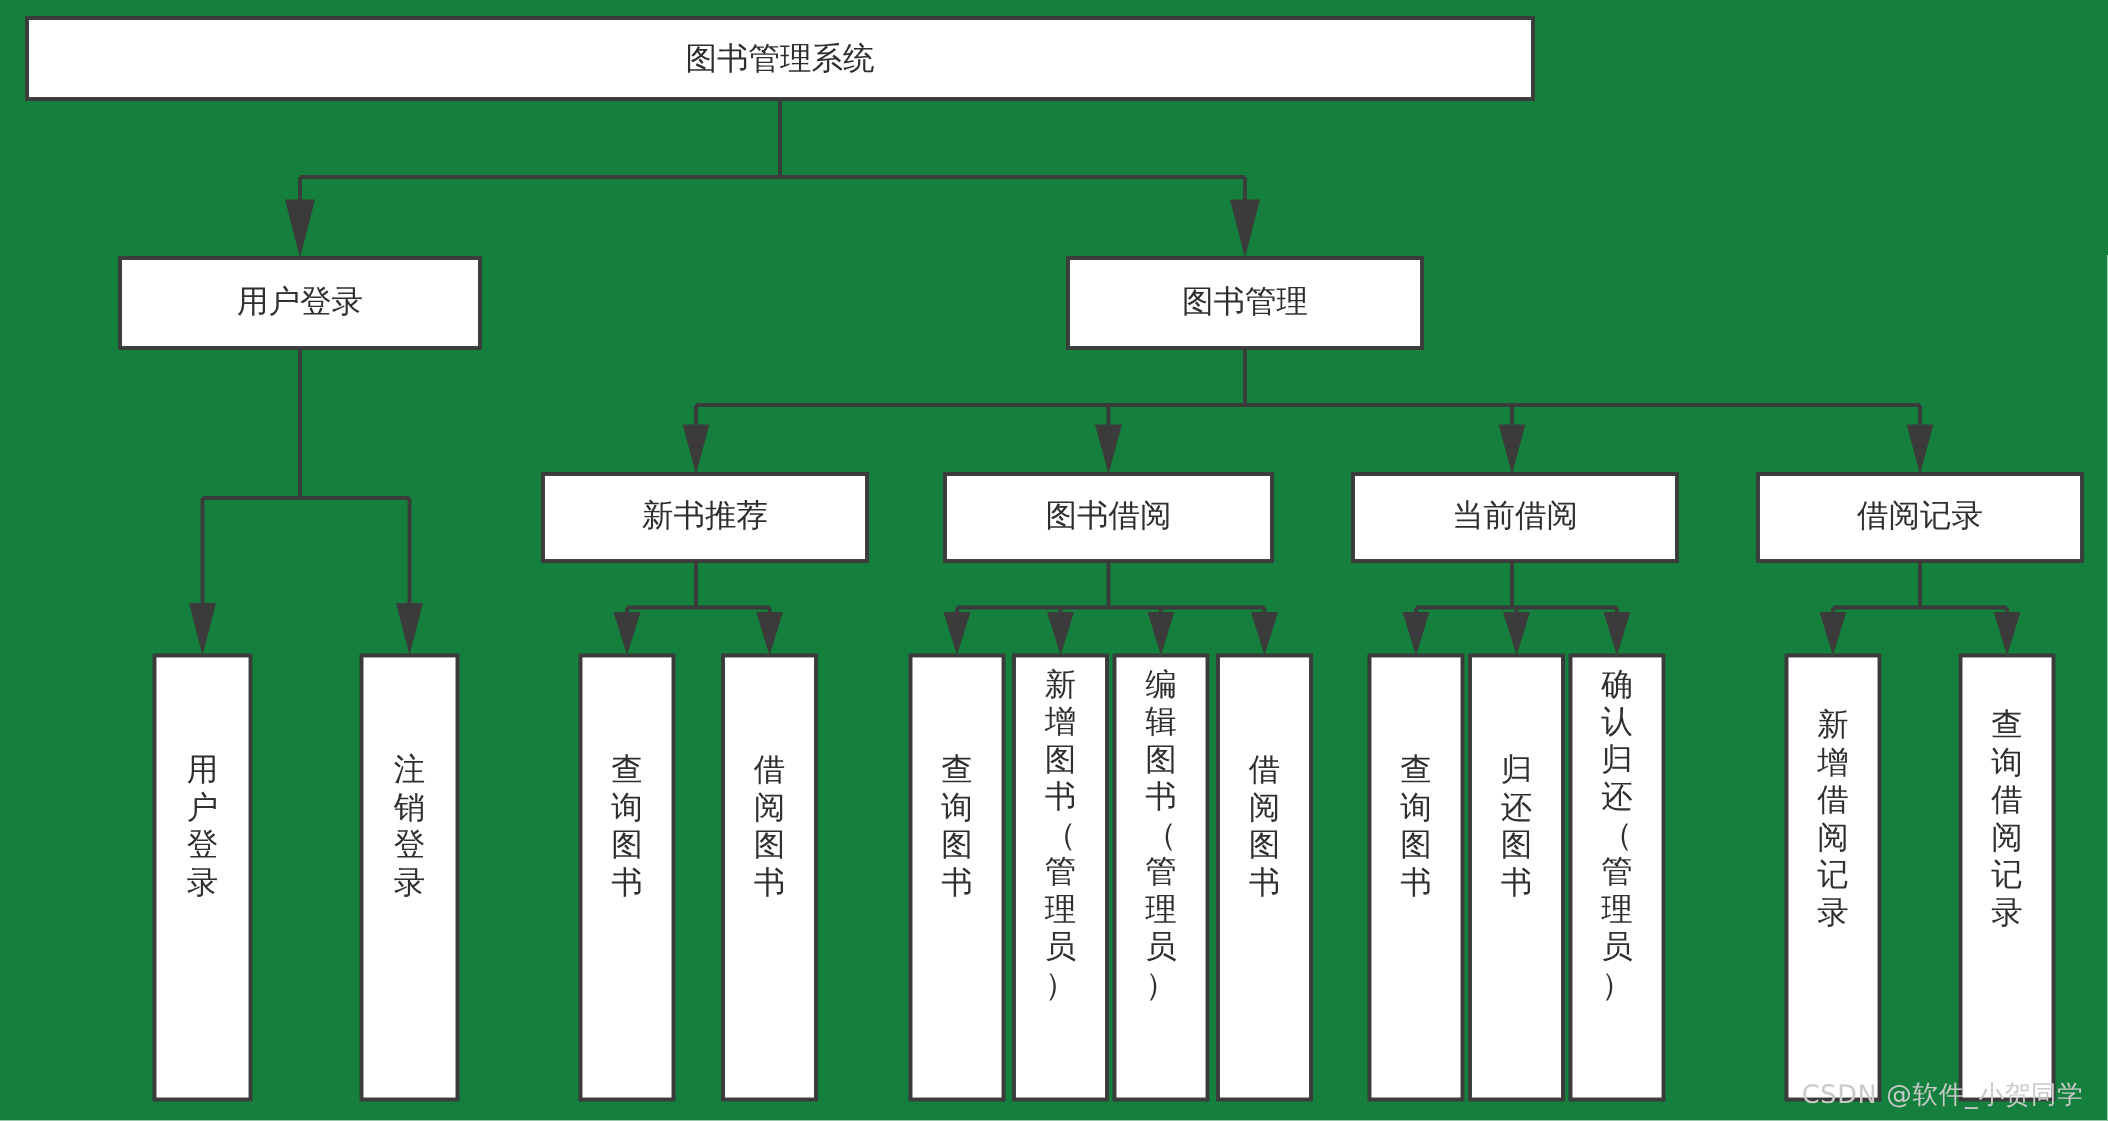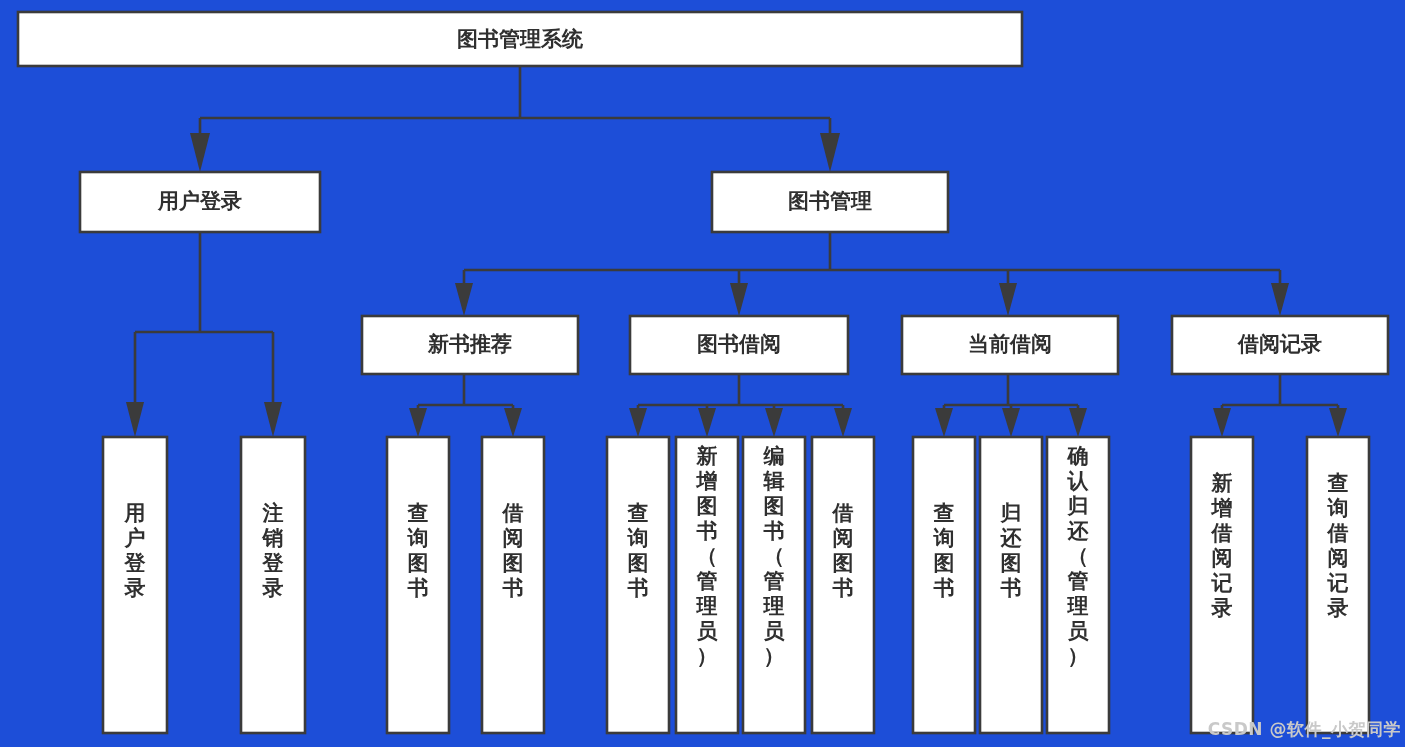--- a/index.html
+++ b/index.html
@@ -7,23 +7,22 @@
     padding: 0;
     background: #ffffff;
   }
   body {
     font-family: "DejaVu Sans", "Liberation Sans", sans-serif;
   }
   #diagram-root {
     position: relative;
     width: 1405px;
     height: 747px;
-    background: #1d4ed8;
+    background: #15803d;
     overflow: hidden;
-    font-weight: bold;
   }
   svg.diagram-canvas {
     position: absolute;
     left: 0;
     top: 0;
     width: 1405px;
     height: 747px;
   }
   .node-box {
     fill: #ffffff;
@@ -48,21 +47,21 @@
     dominant-baseline: middle;
   }
   .node-label-vertical {
     fill: #2f2f2f;
     font-family: "DejaVu Sans", "Liberation Sans", sans-serif;
     font-size: 21px;
     text-anchor: middle;
   }
   .watermark {
     position: absolute;
-    right: 4px;
+    right: 16px;
     bottom: 6px;
     color: #c9c9c9;
     font-size: 17px;
     font-family: "DejaVu Sans", "Liberation Sans", sans-serif;
     letter-spacing: 0.5px;
     white-space: nowrap;
     pointer-events: none;
   }
 </style>
 </head>

